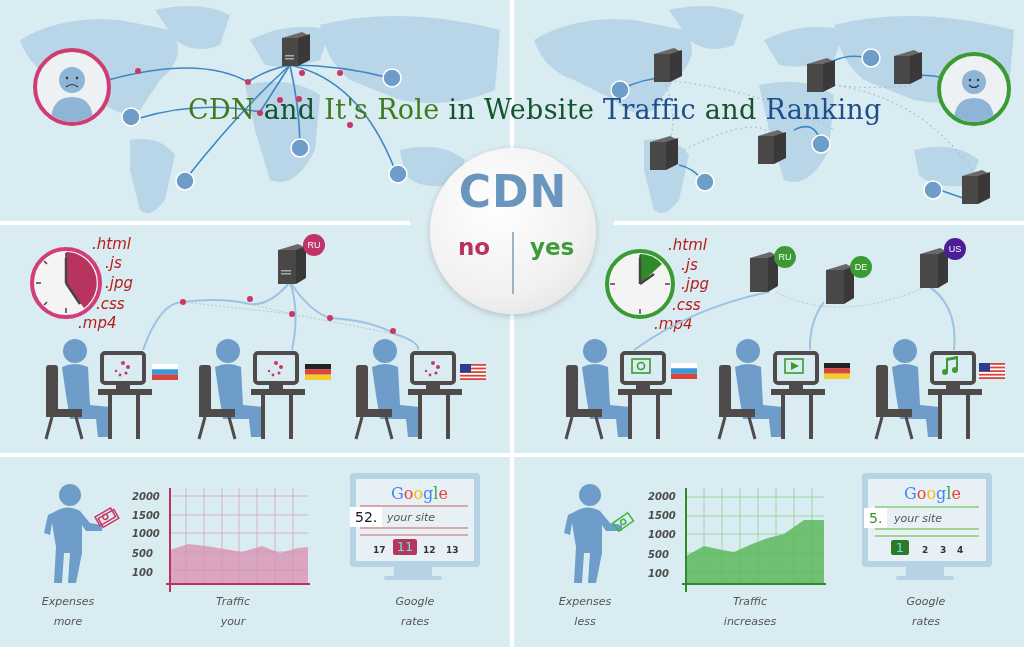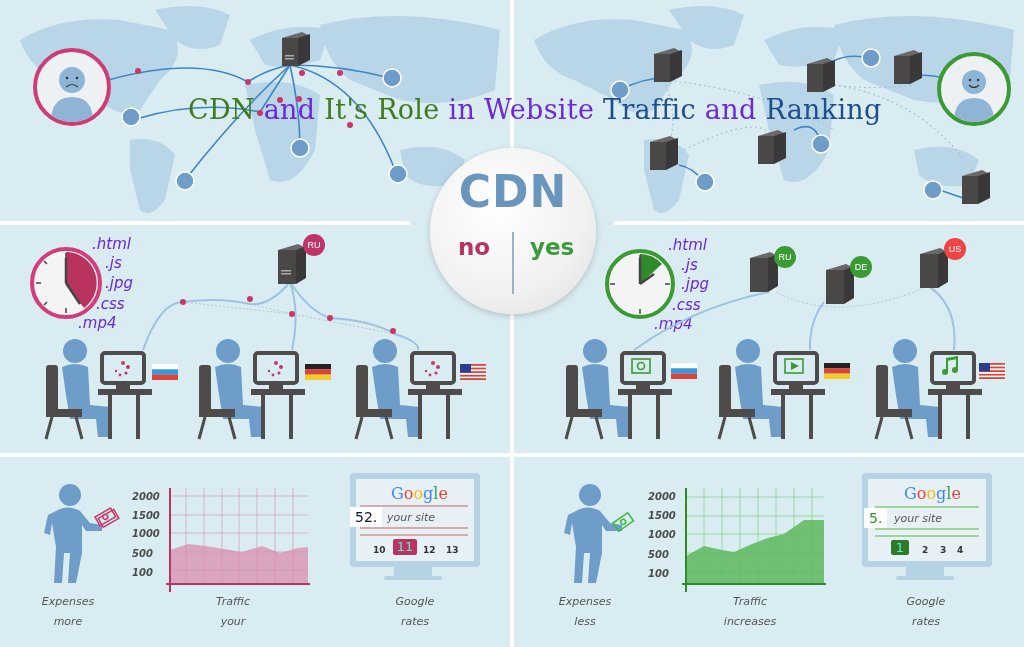--- a/index.html
+++ b/index.html
@@ -2,28 +2,28 @@
 <html><head>
 <meta charset="utf-8">
 <style>
   html,body{margin:0;padding:0;}
   body{width:1024px;height:647px;overflow:hidden;background:#d9ecf1;font-family:"DejaVu Sans","Liberation Sans",sans-serif;position:relative;}
   .abs{position:absolute;}
   .divider-h{position:absolute;height:4px;background:#ffffff;}
   .divider-v{position:absolute;width:4px;background:#ffffff;}
   .title{position:absolute;left:188px;top:94px;font-family:"DejaVu Serif","Liberation Serif",serif;font-size:27px;white-space:nowrap;letter-spacing:0.3px;}
   .t-green{color:#3f7a1f;}
-  .t-red{color:#6d28d9;}
+  .t-red{color:#14532d;}
   .t-blue{color:#1f4f8a;}
   .cdn-circle{position:absolute;left:430px;top:148px;width:166px;height:166px;border-radius:50%;background:radial-gradient(circle at 40% 35%,#ffffff 0%,#f1f1f1 60%,#dcdcdc 100%);box-shadow:0 2px 6px rgba(0,0,0,0.18);}
   .cdn-word{position:absolute;left:0;right:0;top:18px;text-align:center;font-family:"DejaVu Sans","Liberation Sans",sans-serif;font-weight:bold;font-size:44px;color:#6a95bd;letter-spacing:1px;}
   .cdn-no{position:absolute;left:28px;top:86px;font-weight:bold;font-size:23px;color:#b83362;}
   .cdn-yes{position:absolute;left:100px;top:86px;font-weight:bold;font-size:23px;color:#3f9a3c;}
   .cdn-sep{position:absolute;left:82px;top:84px;width:2px;height:62px;background:#9ab3c8;}
-  .ext{position:absolute;font-style:italic;font-size:15px;color:#6d28d9;font-family:"DejaVu Sans","Liberation Sans",sans-serif;}
+  .ext{position:absolute;font-style:italic;font-size:15px;color:#b91c1c;font-family:"DejaVu Sans","Liberation Sans",sans-serif;}
   .caption{position:absolute;text-align:center;font-style:italic;font-size:11px;color:#555;line-height:20px;font-family:"DejaVu Sans","Liberation Sans",sans-serif;}
   .axis-lbl{position:absolute;font-size:10px;font-weight:bold;font-style:italic;color:#4b4b4b;text-align:left;width:34px;}
   .flag{position:absolute;width:26px;height:16px;}
   .badge{position:absolute;width:22px;height:22px;border-radius:50%;color:#fff;font-size:9px;text-align:center;line-height:22px;font-family:"Liberation Sans",sans-serif;}
   .google-word{position:absolute;font-family:"DejaVu Serif","Liberation Serif",serif;font-size:16px;}
   .rank-box{position:absolute;background:#fff;font-size:14px;padding:2px 5px;}
   .your-site{position:absolute;font-style:italic;font-size:11px;color:#555;}
   .pg{position:absolute;font-size:9px;font-weight:bold;color:#333;}
   .pg-active{position:absolute;color:#5eead4;font-size:13px;text-align:center;border-radius:2px;}
 </style>
@@ -331,21 +331,21 @@
       </g>
     <g transform="translate(406,26)">
         <polygon points="0,6 20,0 28,4 8,10" fill="#6b6868"></polygon>
         <rect x="0" y="6" width="18" height="34" fill="#4a4747"></rect>
         <polygon points="18,6 28,2 28,34 18,40" fill="#3a3838"></polygon>
       </g>
   </g>
 </svg>
 <div class="badge" style="left:774px;top:246px;background:#3c9a34;">RU</div>
 <div class="badge" style="left:850px;top:256px;background:#3c9a34;">DE</div>
-<div class="badge" style="left:944px;top:238px;background:#ef4444;">US</div>
+<div class="badge" style="left:944px;top:238px;background:#4c1d95;">US</div>
 
 <svg class="abs" style="left:560px;top:335px" width="460" height="110" viewBox="0 0 460 110">
   <use href="#person" x="0" y="0"></use>
   <use href="#person" x="153" y="0"></use>
   <use href="#person" x="310" y="0"></use>
 
   <g fill="none" stroke="#3c9a34" stroke-width="1.6">
     <rect x="72" y="24" width="18" height="14"></rect>
       <circle cx="81" cy="31" r="3.5"></circle>
   </g>
@@ -434,21 +434,21 @@
 <div class="abs" style="left:394px;top:567px;width:38px;height:10px;background:#b6d3e6;"></div>
 <div class="abs" style="left:384px;top:576px;width:58px;height:4px;background:#b6d3e6;border-radius:2px;"></div>
 <div class="google-word" style="left:391px;top:484px;">
   <span style="color:#4285f4">G</span><span style="color:#ea4335">o</span><span style="color:#fbbc05">o</span><span style="color:#4285f4">g</span><span style="color:#34a853">l</span><span style="color:#ea4335">e</span>
 </div>
 <div class="abs" style="left:360px;top:505px;width:108px;height:2px;background:#d7a9a9;"></div>
 <div class="abs" style="left:360px;top:527px;width:108px;height:2px;background:#d7a9a9;"></div>
 <div class="abs" style="left:360px;top:534px;width:108px;height:2px;background:#d7a9a9;"></div>
 <div class="rank-box" style="left:350px;top:507px;color:#0f172a;">52.</div>
 <div class="your-site" style="left:387px;top:511px;">your site</div>
-<div class="pg" style="left:373px;top:545px;">10</div>
+<div class="pg" style="left:373px;top:545px;">17</div>
 <div class="pg-active" style="left:393px;top:539px;width:24px;height:16px;line-height:16px;background:#b8345f;">11</div>
 <div class="pg" style="left:423px;top:545px;">12</div>
 <div class="pg" style="left:446px;top:545px;">13</div>
 <div class="caption" style="left:365px;top:592px;width:100px;">
   <div>Google</div>
   <div>rates</div>
 </div>
 
 <svg class="abs" style="left:560px;top:483px" width="80" height="105" viewBox="0 0 80 105">
   <circle cx="30" cy="12" r="11" fill="#6d9dc8"></circle>

